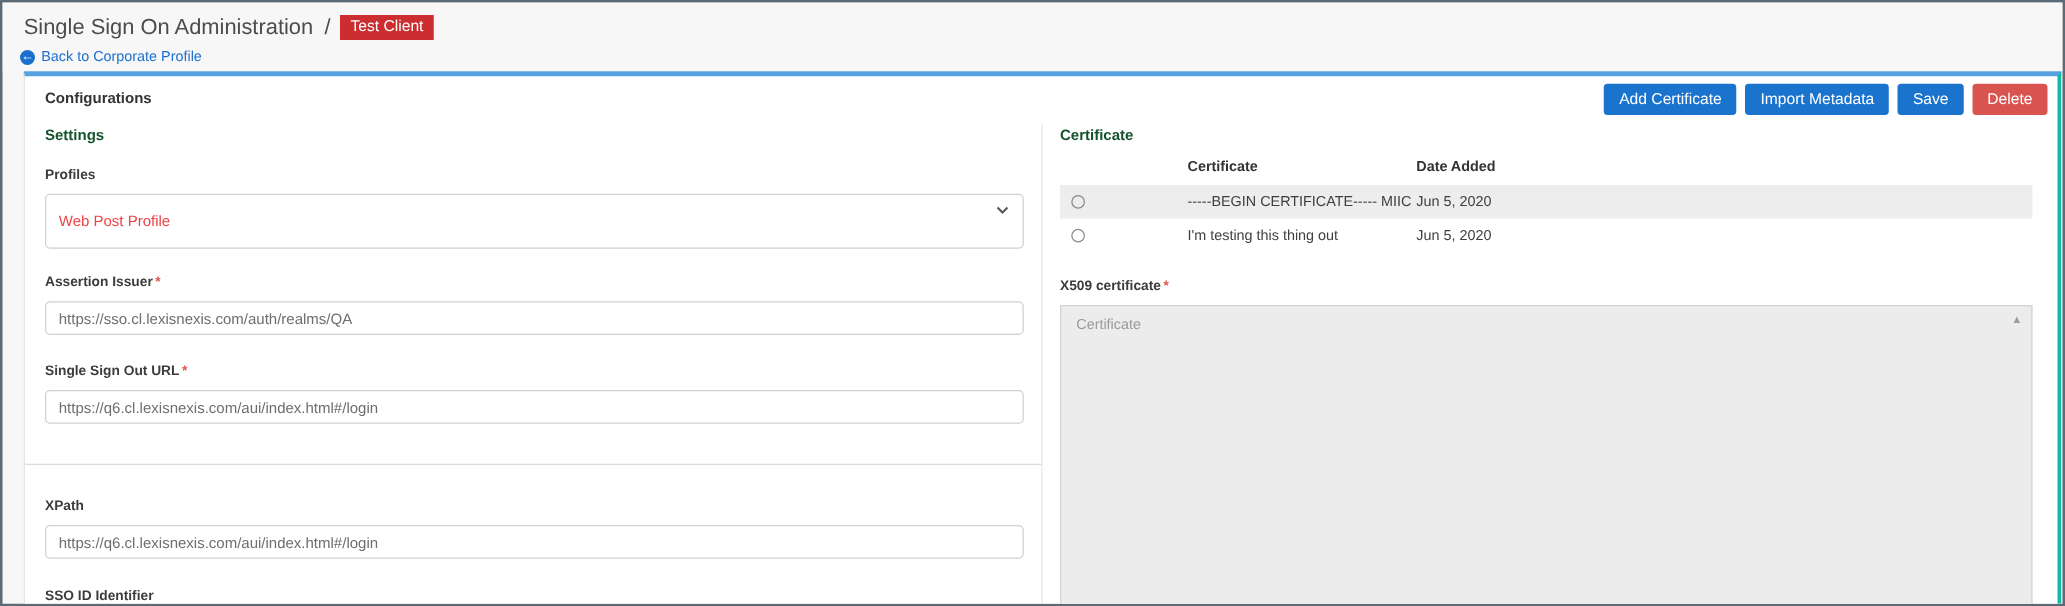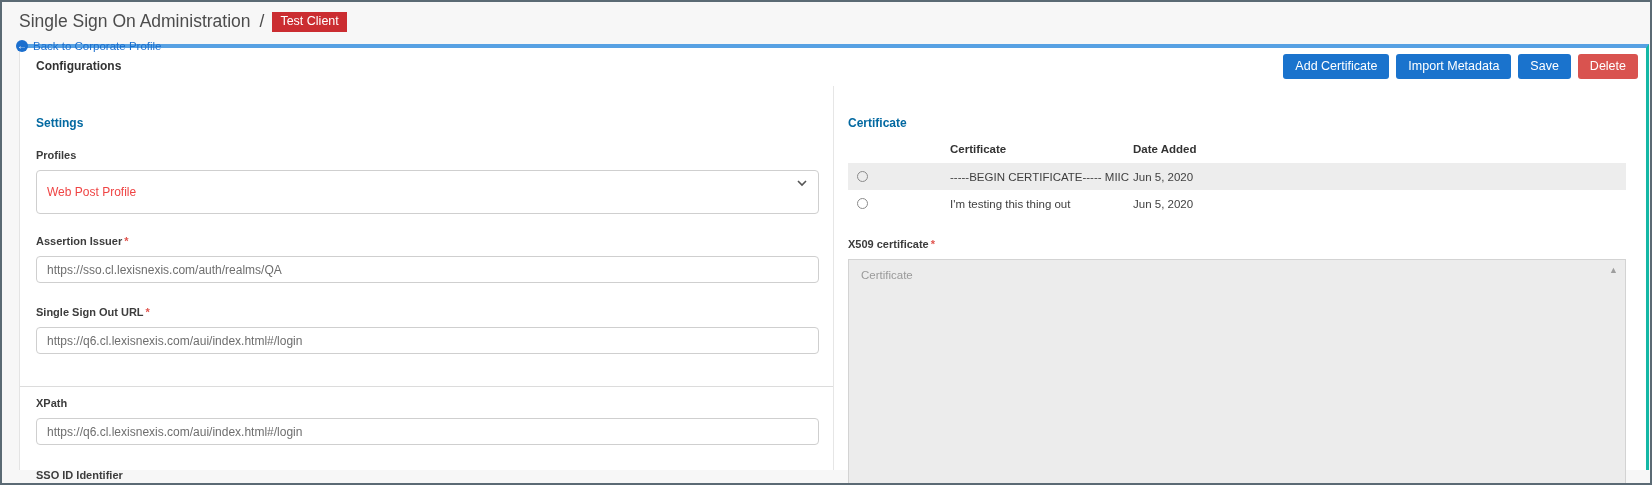--- a/index.html
+++ b/index.html
@@ -6,21 +6,21 @@
   html, body { background: #fff; }
   body {
     width: 1652px; height: 485px;
     border: 2px solid #5b6a74;
     overflow: hidden;
     font-family: "Liberation Sans", "DejaVu Sans", sans-serif;
     color: #3f3f3f;
     background: #f7f7f7;
   }
   
-  .page-header { height: 42px; padding: 9px 0 0 17px; background: #f7f7f7; }
+  .page-header { height: 55px; padding: 9px 0 0 17px; background: #f7f7f7; }
   .title-row { display: flex; align-items: center; }
   .page-title { font-size: 17.5px; font-weight: 400; color: #4c4c4c; }
   .title-sep { font-size: 17.5px; color: #4c4c4c; margin: 0 8px 0 9px; }
   .client-badge {
     background: #cb2d31; color: #fff; font-size: 12.5px;
     padding: 2px 8px 3px; line-height: 15px; display: inline-block;
   }
   .back-row { margin: 8px 0 0 -3px; display: flex; align-items: center; cursor: pointer; }
   .back-icon {
     width: 12px; height: 12px; border-radius: 50%;
@@ -44,21 +44,21 @@
     height: 25px; padding: 0 12px; margin-left: 7px;
     border: none; border-radius: 3px; cursor: pointer;
     background: #1a73cd; color: #fff; font-size: 12.5px;
     font-family: inherit; line-height: 25px;
   }
   .btn-danger { background: #d9534f; }
   
   .columns { display: flex; align-items: stretch; height: calc(100% - 38px); }
   .left-col { width: 814px; padding: 2px 14px 0 16px; border-right: 1px solid #e6e6e6; }
   .right-col { flex: 1; padding: 2px 20px 0 14px; }
-  .section-heading { font-size: 12px; font-weight: bold; color: #0369a1; margin-top: 28px; }
+  .section-heading { font-size: 12px; font-weight: bold; color: #14532d; }
   
   .field-label { font-size: 11px; font-weight: bold; color: #3c3c3c; display: block; }
   .req { color: #e0544e; font-weight: bold; margin-left: 2px; }
   .text-input, .profile-select {
     width: 100%; height: 27px;
     border: 1px solid #cfcfcf; border-radius: 4px;
     background: #fff; font-family: inherit;
     font-size: 12px; color: #6e6e6e; padding: 0 10px;
     outline: none;
   }
@@ -70,21 +70,21 @@
     pointer-events: none;
   }
   .chevron svg { display: block; }
   .lbl-settings { margin-bottom: 19px; }
   .grp { margin-top: 0; }
   .grp .field-label { margin-bottom: 9px; }
   .grp-profiles { margin-top: 18px; }
   .grp-assertion { margin-top: 21px; }
   .grp-signout { margin-top: 23px; }
   .hr { border: none; border-top: 1px solid #dcdcdc; margin: 32px -14px 0 -16px; }
-  .grp-xpath { margin-top: 10px; }
+  .grp-xpath { margin-top: 27px; }
   .grp-sso { margin-top: 24px; }
   
   .lbl-cert { margin-bottom: 7px; }
   .cert-table { width: 100%; font-size: 11.5px; }
   .tr { display: flex; align-items: center; height: 27px; }
   .tr-head { height: 24px; margin-bottom: 2px; }
   .tr-head .cell { font-weight: bold; color: #333; }
   .tr-row1 { background: #ededed; }
   .tr-row2 { background: #fff; }
   .cell { padding: 0 4px; }

